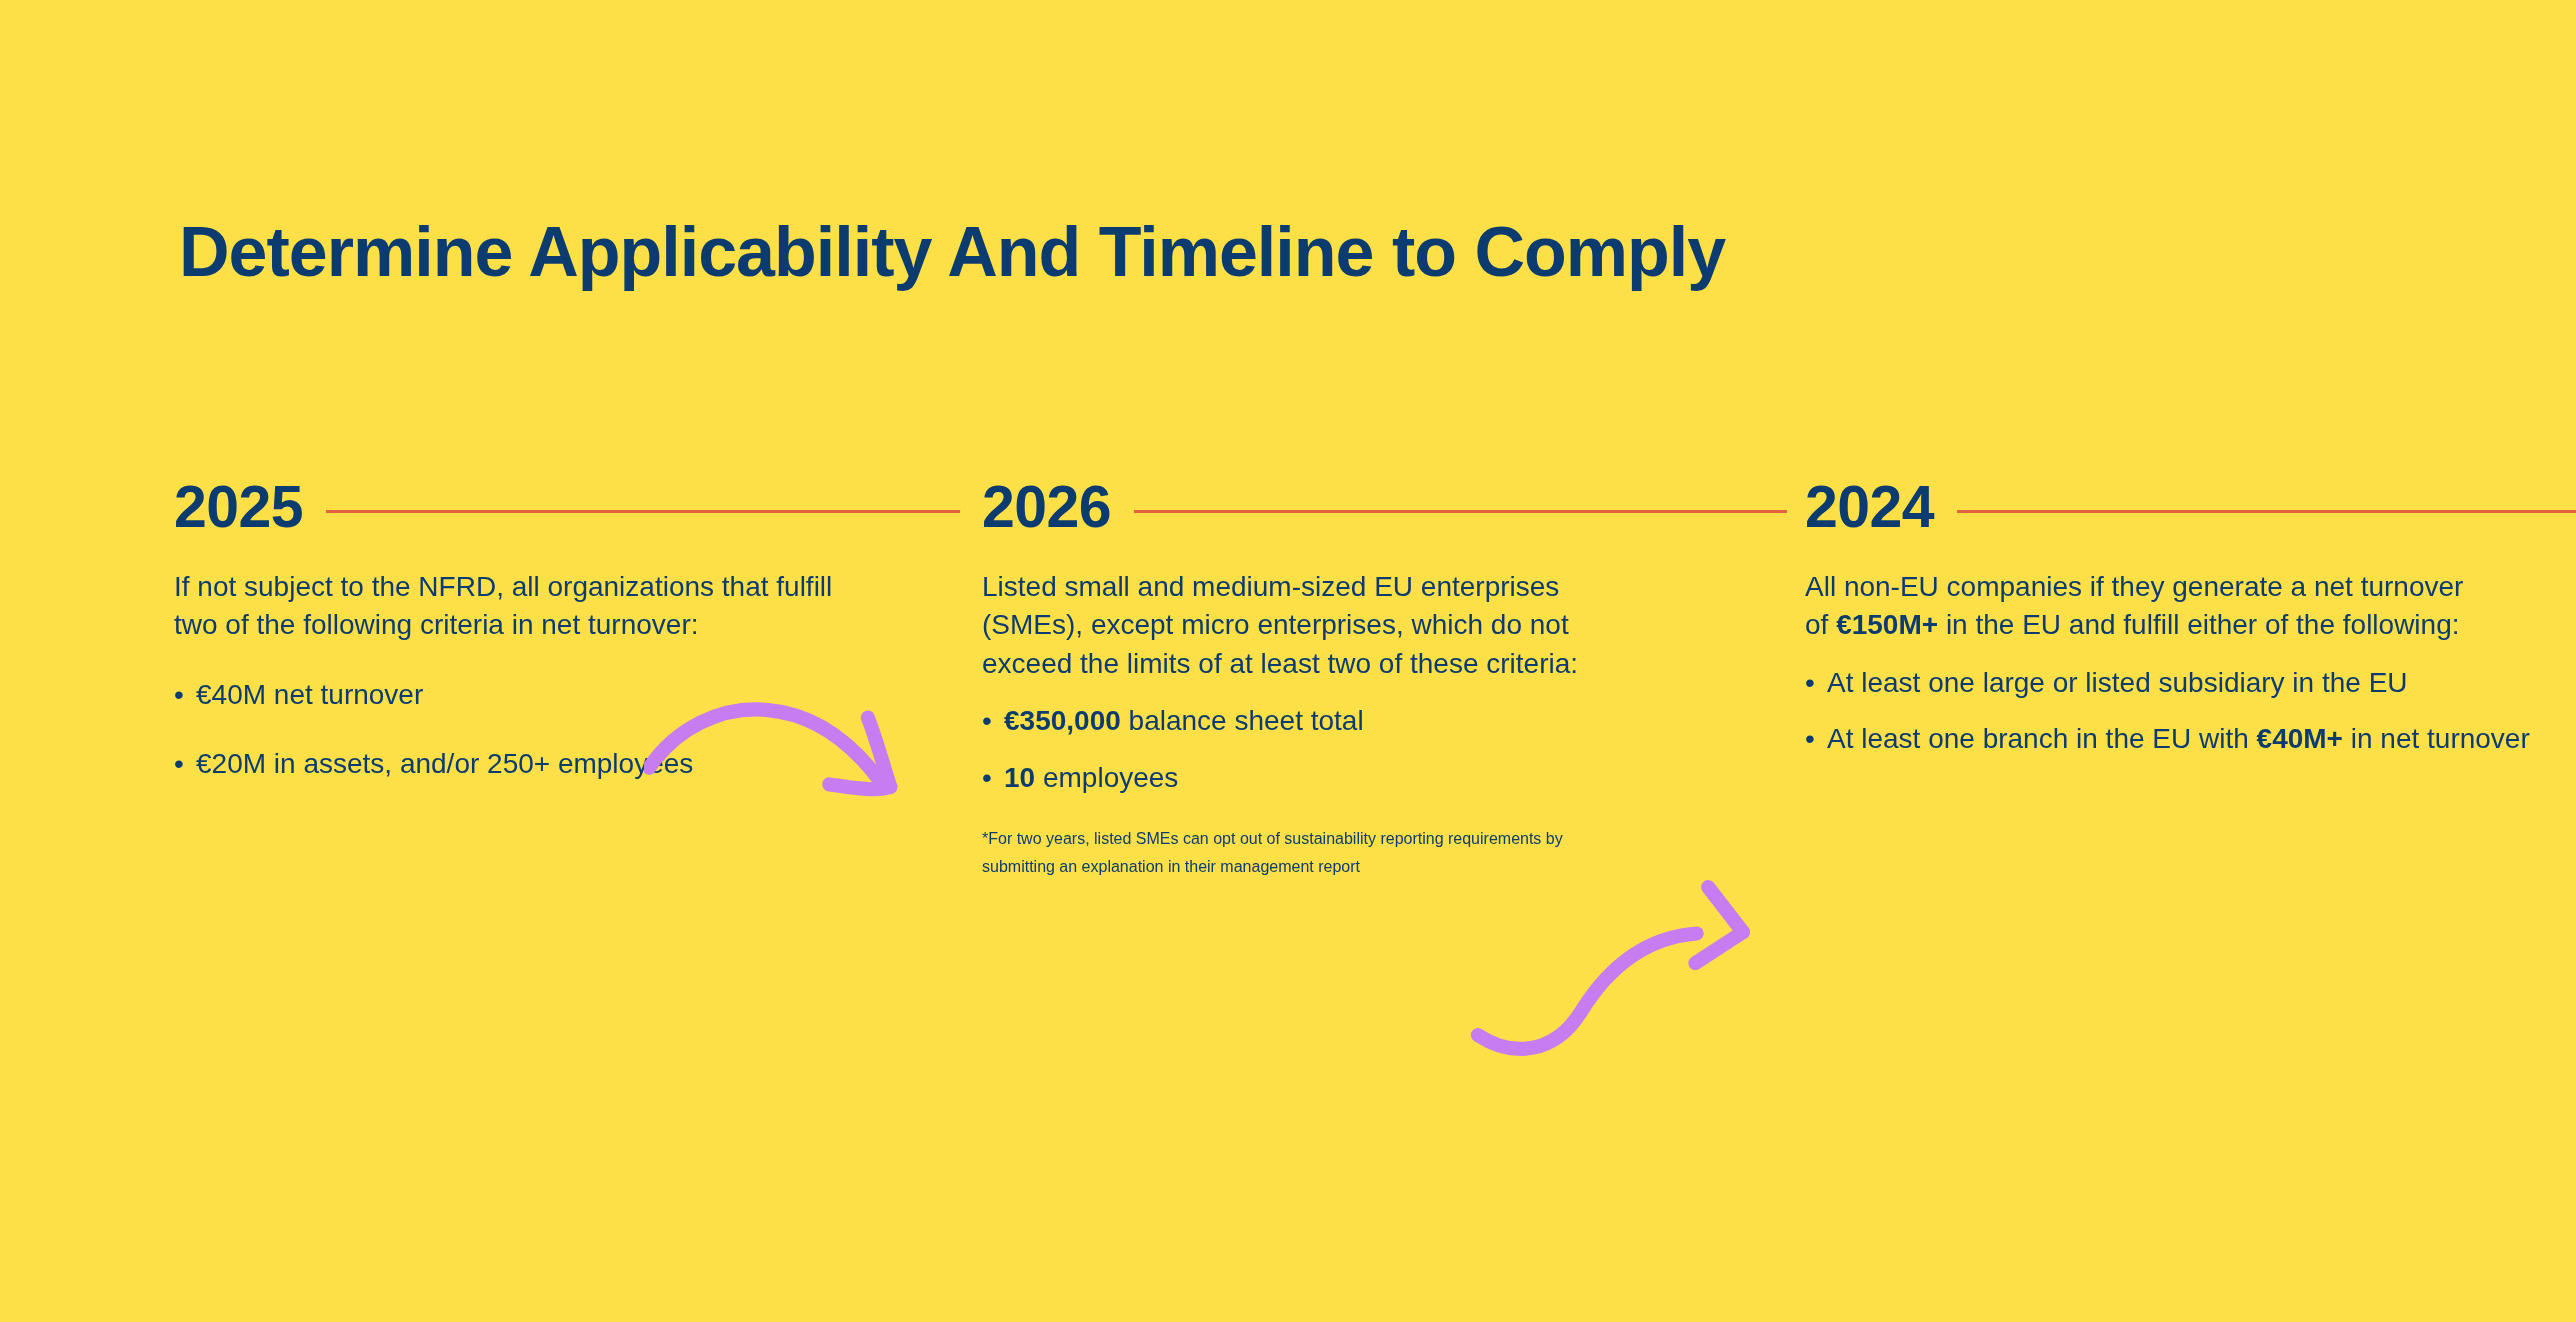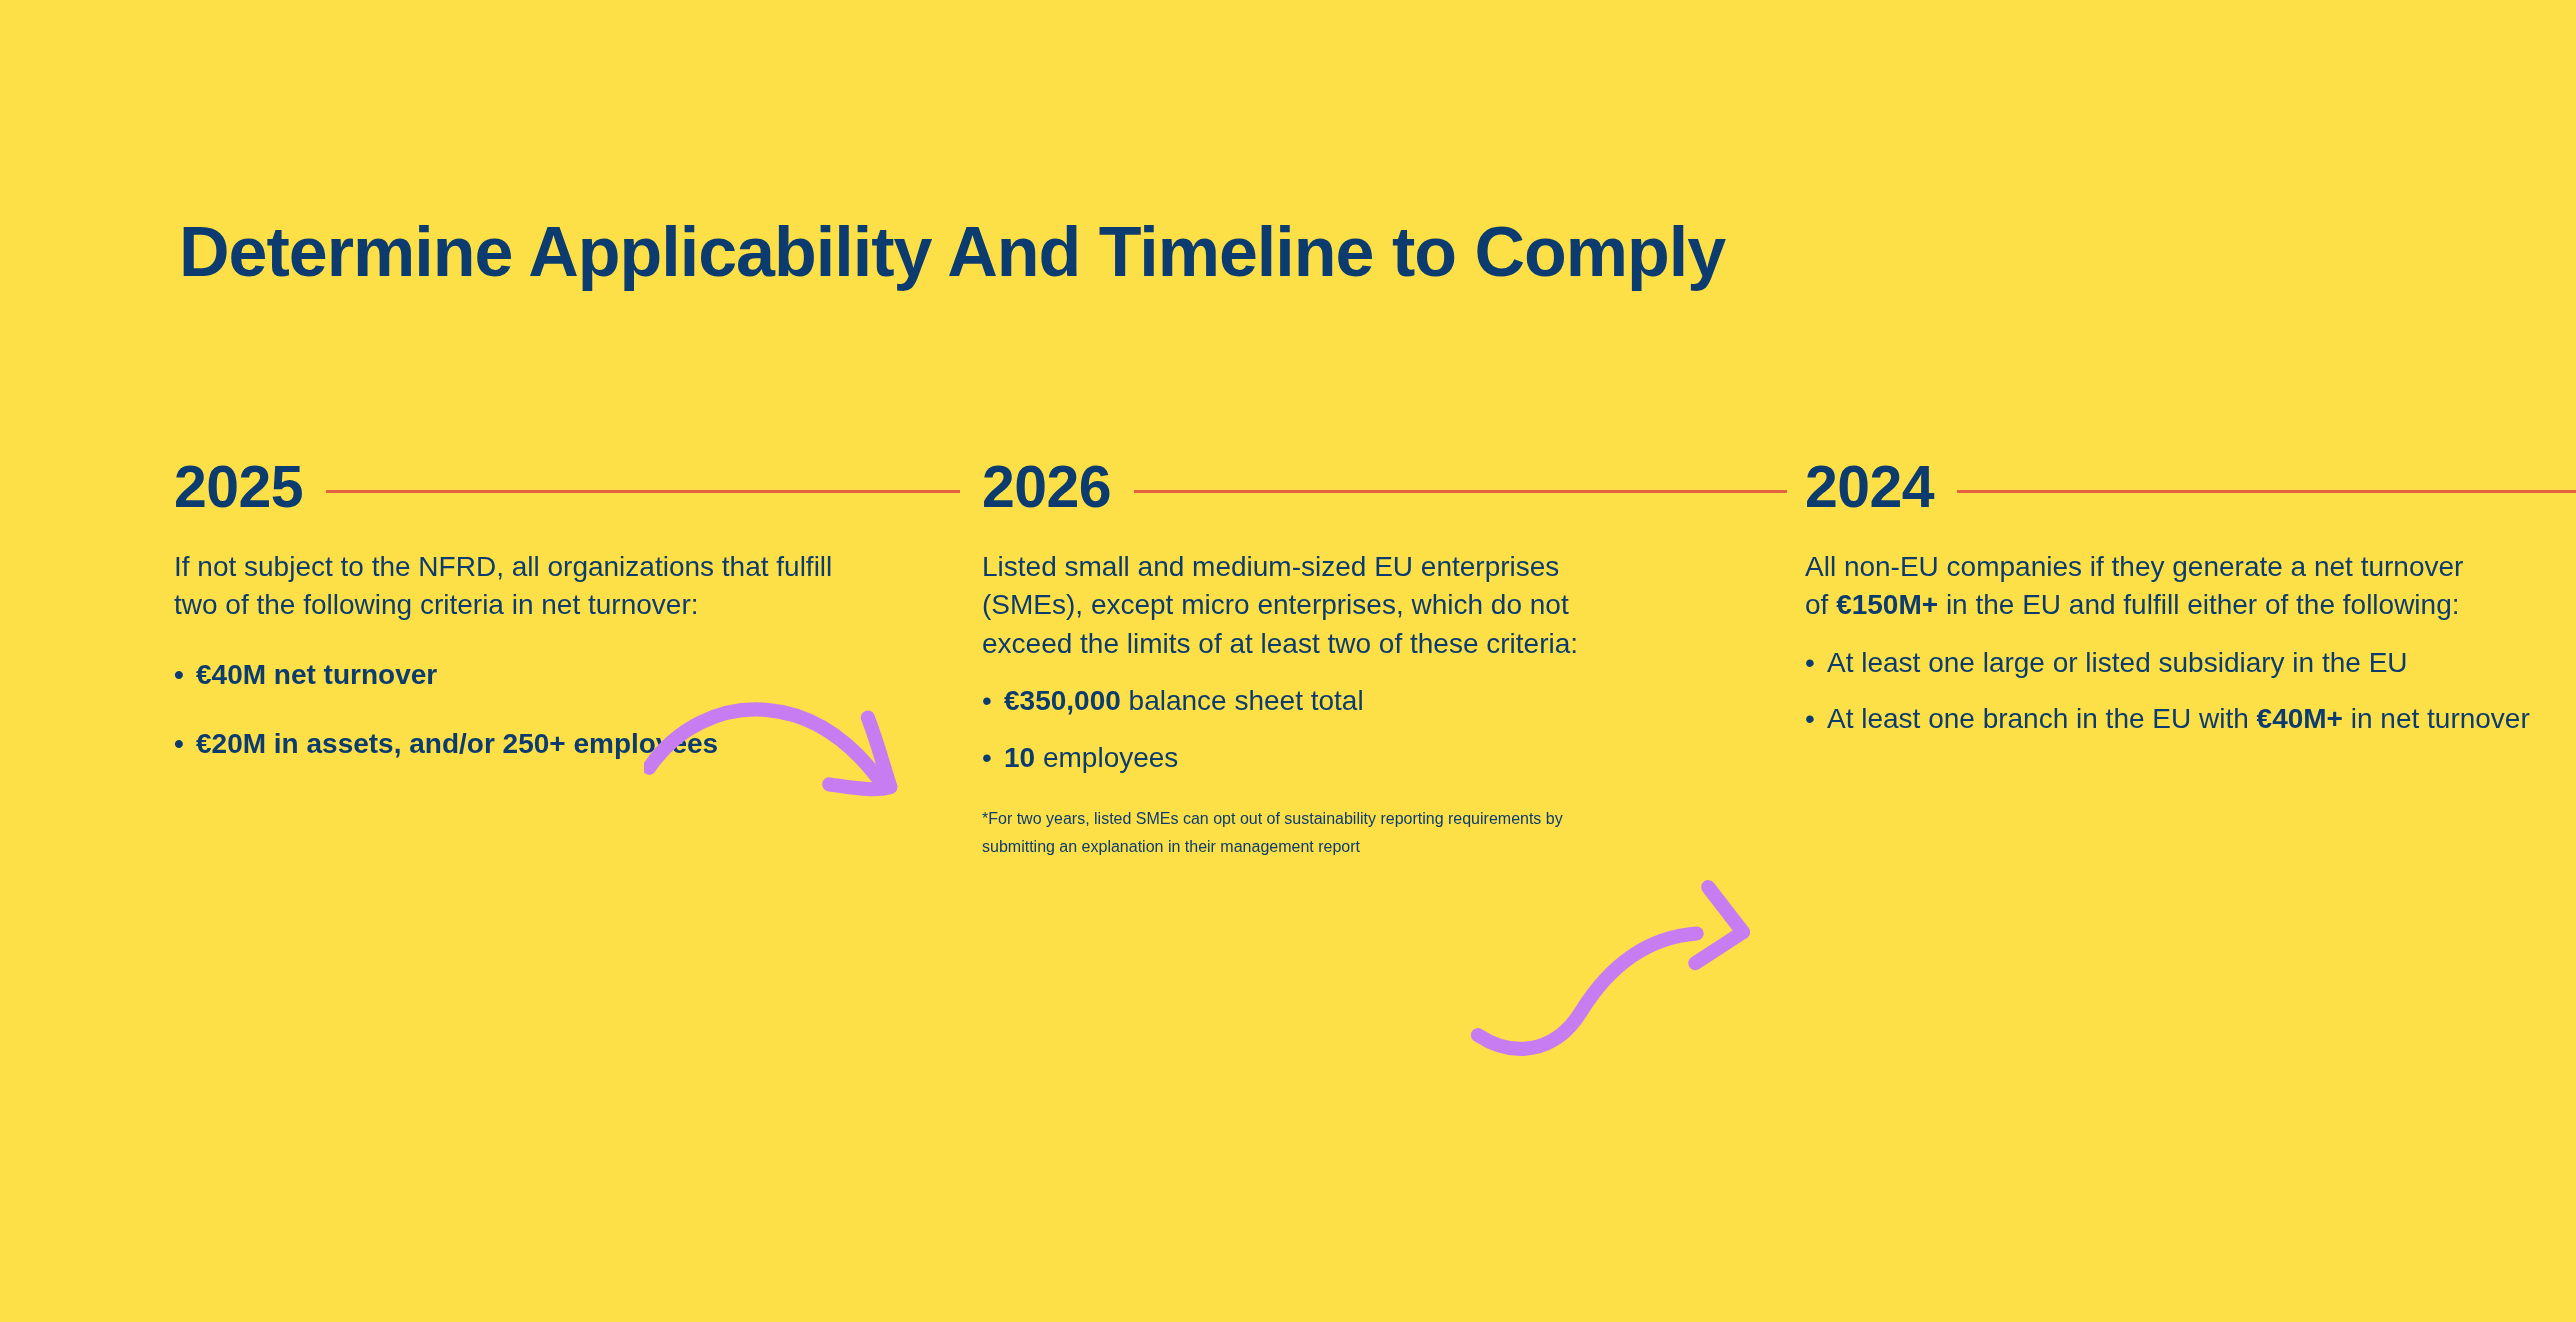--- a/index.html
+++ b/index.html
@@ -31,21 +31,21 @@
     font-weight: 700;
     letter-spacing: -1px;
     color: #0c3c6f;
     white-space: nowrap;
   }
 
   
   .columns {
     position: absolute;
     left: 0;
-    top: 449px;
+    top: 469px;
     width: 2125px;
     height: 773px;
   }
 
   .col {
     position: absolute;
     top: 0;
   }
   .col-0 { left: 174px;  width: 786px; }
   .col-1 { left: 982px; width: 805px; }
@@ -99,21 +99,21 @@
     color: #0c3c6f;
   }
   .bullets li:before {
     content: "\2022";
     position: absolute;
     left: 0;
     top: 0;
     font-size: 28px;
     line-height: 1.37;
   }
-  .bullets.bold li { font-weight: 700; margin-top: 31px; }
+  .bullets.bold li { font-weight: 400; margin-top: 31px; }
   .bullets li b { font-weight: 700; }
 
   .footnote {
     margin-top: 28px;
     font-size: 16px;
     line-height: 1.75;
     color: #0c3c6f;
     max-width: 618px;
     font-weight: 400;
   }

